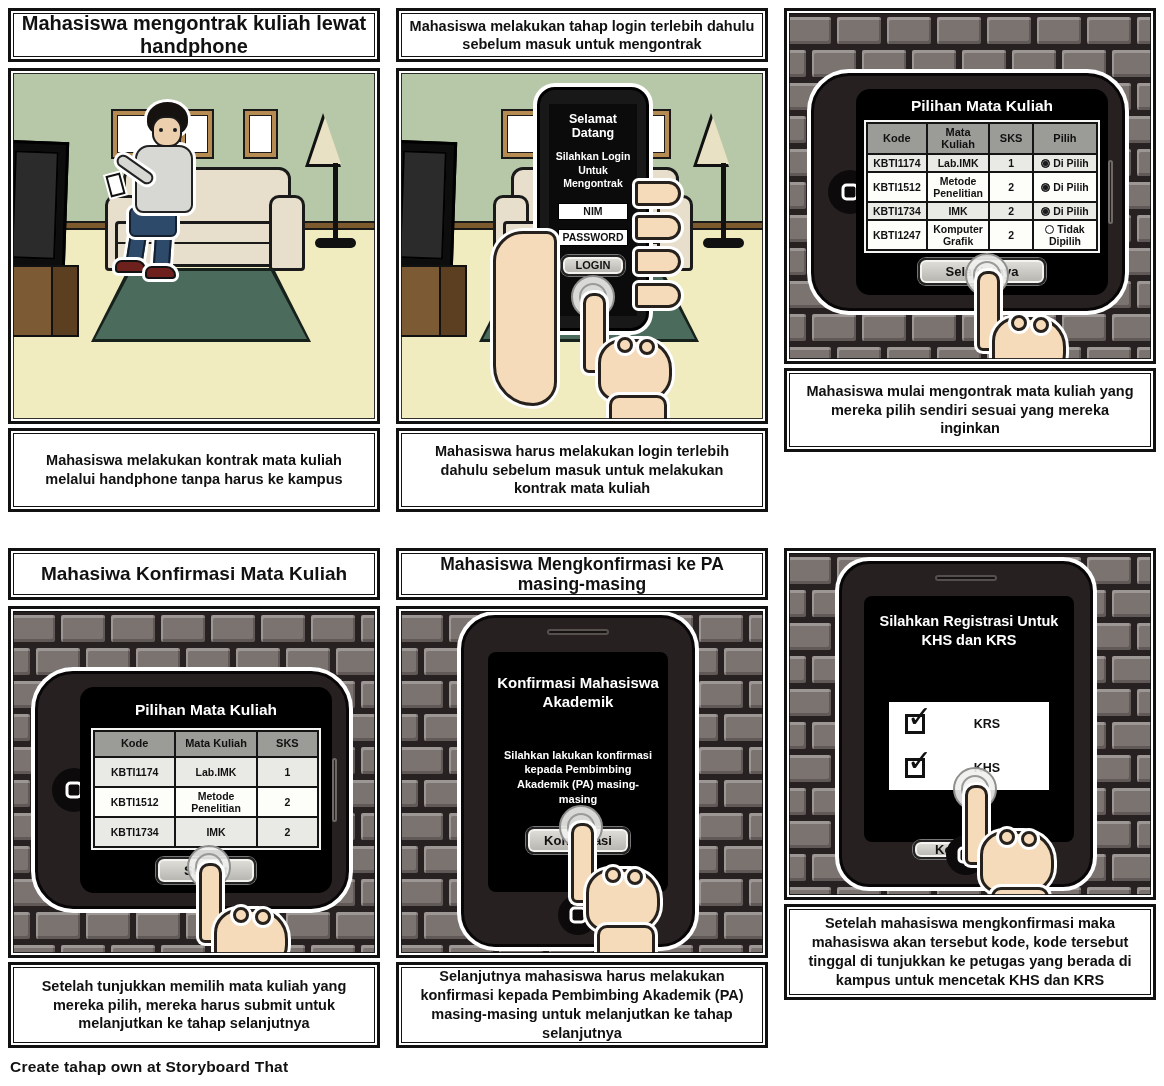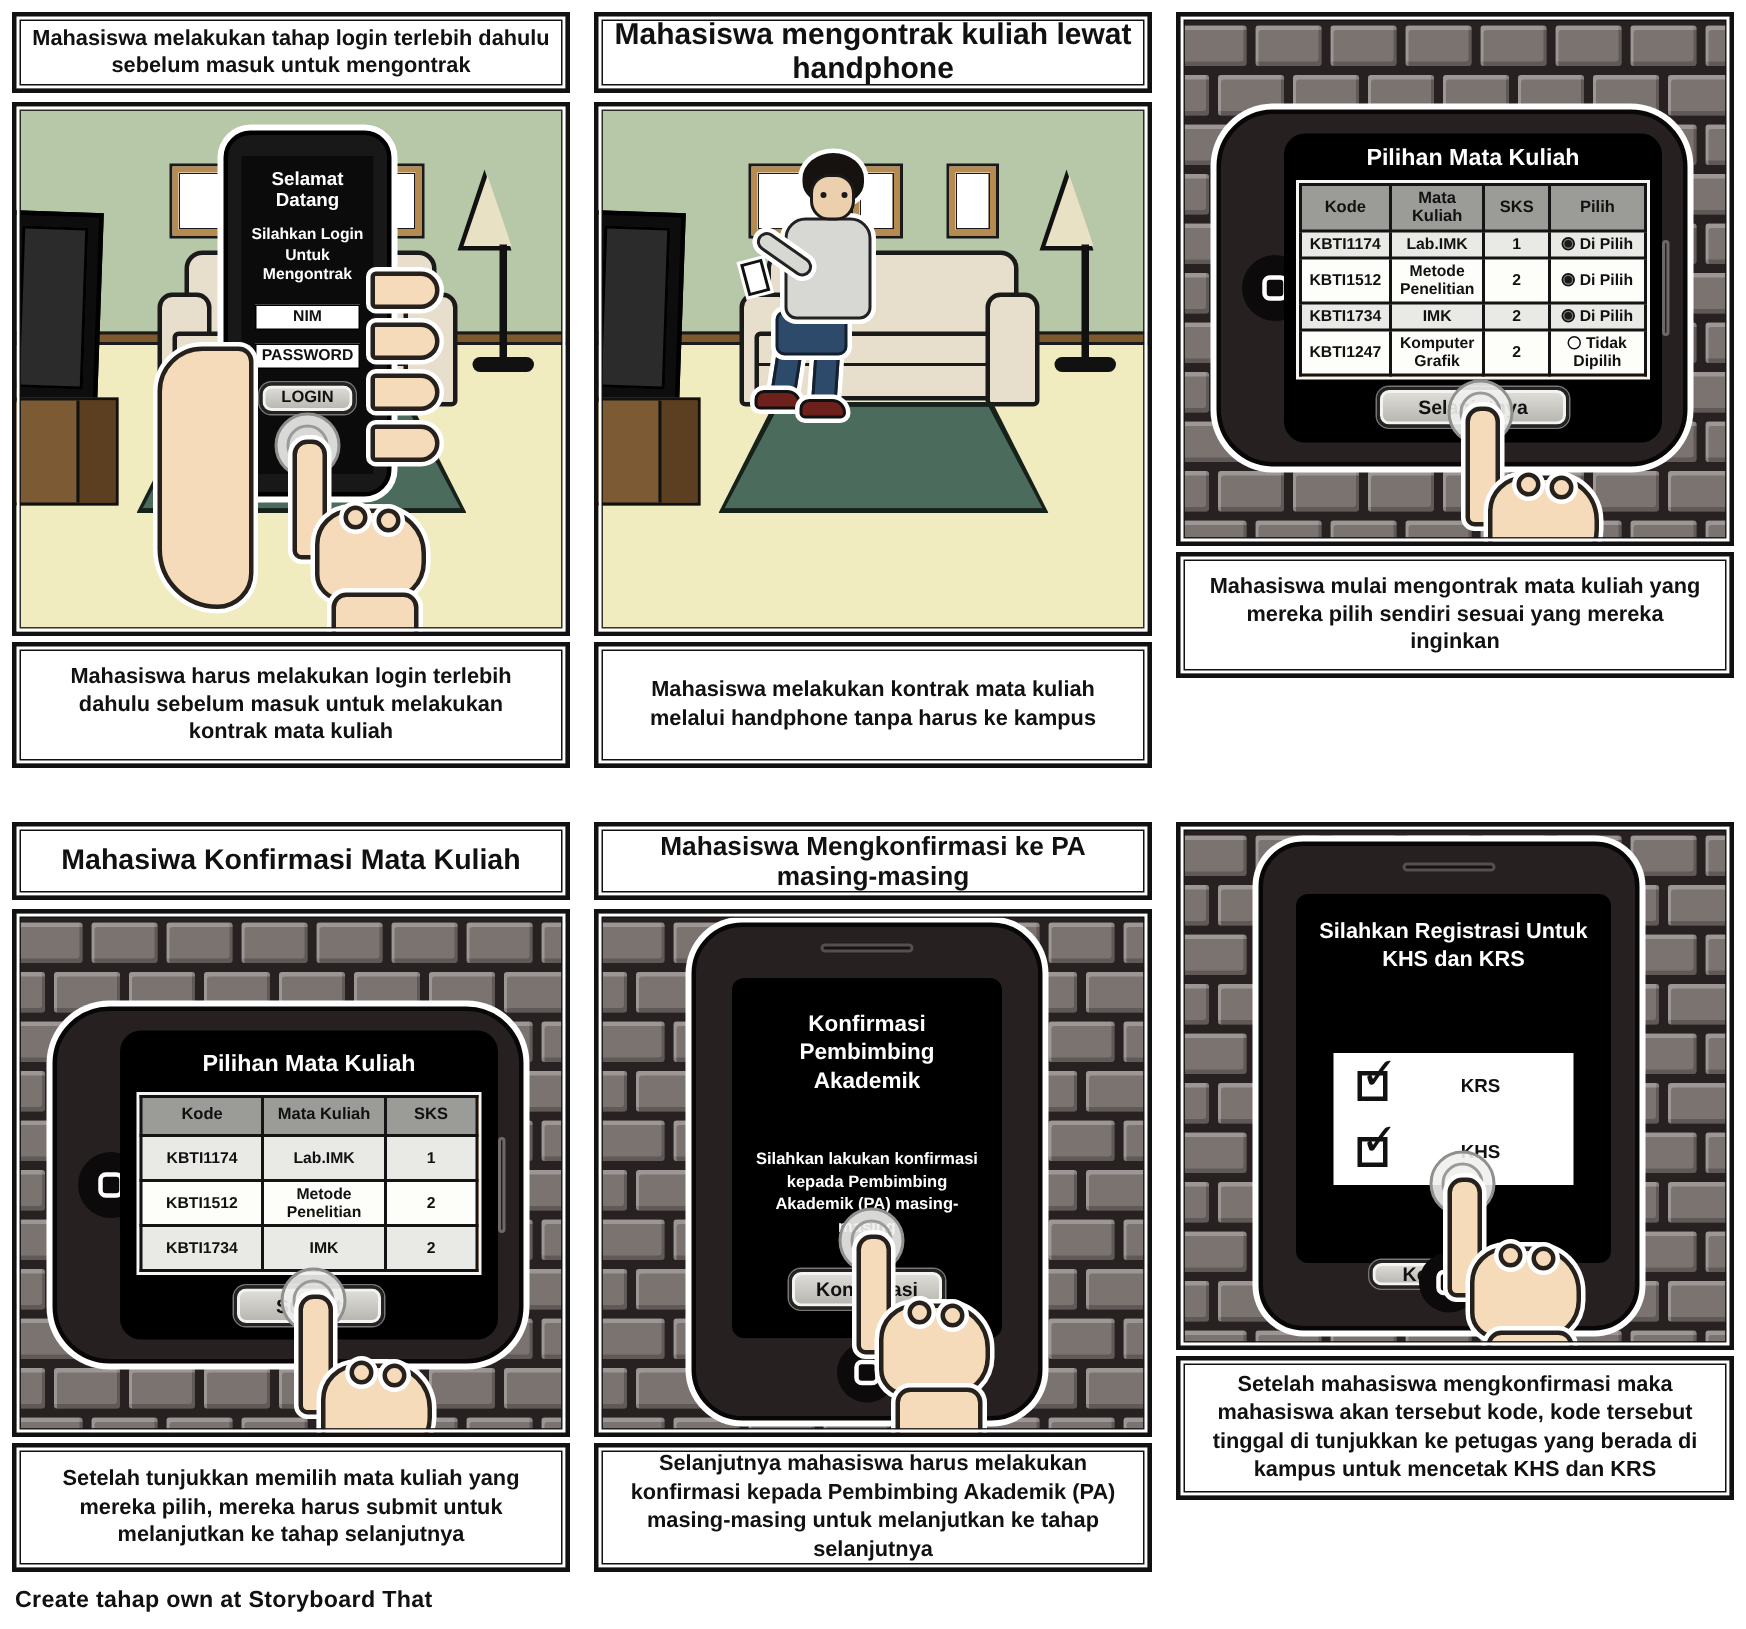--- a/index.html
+++ b/index.html
@@ -167,74 +167,20 @@
                 font-family:"DejaVu Sans", sans-serif; line-height:1; }
   .chk-label { flex:1; text-align:center; font-weight:bold; font-size:12.5px; }
 
   .footer { margin:10px 0 0 2px; font-weight:bold; font-size:15.5px; letter-spacing:.2px; }
 </style>
 </head>
 <body>
 
 <div class="board">
   <div class="grid">
-
-    <section class="panel row1">
-      <div class="tbox small">
-          <span>Mahasiswa melakukan tahap login terlebih dahulu sebelum masuk untuk mengontrak</span>
-        </div>
-      <div class="scene">
-        <div class="wall"></div>
-        <div class="baseboard"></div>
-        <div class="floorarea"></div>
-        <div class="frame f1" style="width:37px;left:104px;"></div>
-        <div class="frame f2" style="left:168px;width:36px;"></div>
-        <div class="frame f3" style="left:234px;width:36px;"></div>
-        <div class="tv"></div>
-        <div class="tv-stand"></div>
-        <div class="shade-bk"></div>
-        <div class="shade"></div>
-        <div class="pole"></div>
-        <div class="lamp-base"></div>
-        <div class="couch-back"></div>
-        <div class="arm l"></div>
-        <div class="couch-seat"></div>
-        <div class="arm r"></div>
-        <div class="rug-o"></div>
-        <div class="rug"></div>
-
-        <div class="palm"></div>
-        <div class="phone2">
-          <div class="p2-screen">
-            <div class="p2-welcome">Selamat Datang</div>
-            <div class="p2-instr">Silahkan Login Untuk Mengontrak</div>
-            <div class="p2-field">NIM</div>
-            <div class="p2-field">PASSWORD</div>
-            <div class="p2-login dev-btn" style="font-size:11px;">LOGIN</div>
-          </div>
-        </div>
-        <div class="fingers" style="left:0;top:0;width:100%;height:100%;">
-            <i></i>
-            <i></i>
-            <i></i>
-            <i></i>
-          </div>
-        <div class="ripple" style="left:172px;top:204px;"></div>
-        <div class="point-hand" style="left:166px;top:222px;">
-          <span class="ph-finger"></span>
-            <span class="ph-fist"></span>
-            <span class="ph-k1"></span>
-            <span class="ph-k2"></span>
-            <span class="ph-wrist"></span>
-        </div>
-      </div>
-      <div class="dbox">
-          <span>Mahasiswa harus melakukan login terlebih dahulu sebelum masuk untuk melakukan kontrak mata kuliah</span>
-        </div>
-    </section>
 
     <section class="panel row1">
       <div class="tbox">
           <span>Mahasiswa mengontrak kuliah lewat handphone</span>
         </div>
       <div class="scene">
         <div class="wall"></div>
         <div class="baseboard"></div>
         <div class="floorarea"></div>
         <div class="frame f1"></div>
@@ -258,20 +204,74 @@
         <div class="p-shoe s2"></div>
         <div class="p-jeans"></div>
         <div class="p-torso"></div>
         <div class="p-arm"></div>
         <div class="p-phone"></div>
         <div class="p-hair"></div>
         <div class="p-face"></div>
       </div>
       <div class="dbox">
           <span>Mahasiswa melakukan kontrak mata kuliah melalui handphone tanpa harus ke kampus</span>
+        </div>
+    </section>
+
+    <section class="panel row1">
+      <div class="tbox small">
+          <span>Mahasiswa melakukan tahap login terlebih dahulu sebelum masuk untuk mengontrak</span>
+        </div>
+      <div class="scene">
+        <div class="wall"></div>
+        <div class="baseboard"></div>
+        <div class="floorarea"></div>
+        <div class="frame f1" style="width:37px;left:104px;"></div>
+        <div class="frame f2" style="left:168px;width:36px;"></div>
+        <div class="frame f3" style="left:234px;width:36px;"></div>
+        <div class="tv"></div>
+        <div class="tv-stand"></div>
+        <div class="shade-bk"></div>
+        <div class="shade"></div>
+        <div class="pole"></div>
+        <div class="lamp-base"></div>
+        <div class="couch-back"></div>
+        <div class="arm l"></div>
+        <div class="couch-seat"></div>
+        <div class="arm r"></div>
+        <div class="rug-o"></div>
+        <div class="rug"></div>
+
+        <div class="palm"></div>
+        <div class="phone2">
+          <div class="p2-screen">
+            <div class="p2-welcome">Selamat Datang</div>
+            <div class="p2-instr">Silahkan Login Untuk Mengontrak</div>
+            <div class="p2-field">NIM</div>
+            <div class="p2-field">PASSWORD</div>
+            <div class="p2-login dev-btn" style="font-size:11px;">LOGIN</div>
+          </div>
+        </div>
+        <div class="fingers" style="left:0;top:0;width:100%;height:100%;">
+            <i></i>
+            <i></i>
+            <i></i>
+            <i></i>
+          </div>
+        <div class="ripple" style="left:172px;top:204px;"></div>
+        <div class="point-hand" style="left:166px;top:222px;">
+          <span class="ph-finger"></span>
+            <span class="ph-fist"></span>
+            <span class="ph-k1"></span>
+            <span class="ph-k2"></span>
+            <span class="ph-wrist"></span>
+        </div>
+      </div>
+      <div class="dbox">
+          <span>Mahasiswa harus melakukan login terlebih dahulu sebelum masuk untuk melakukan kontrak mata kuliah</span>
         </div>
     </section>
 
     <section class="panel row1">
       <div class="scene">
         <div class="brick-wall">
             <div class="brick-row">
               <div class="brick"></div>
               <div class="brick"></div>
               <div class="brick"></div>
@@ -720,21 +720,21 @@
               <div class="brick"></div>
               <div class="brick"></div>
               <div class="brick"></div>
               <div class="brick"></div>
               <div class="brick"></div>
             </div>
           </div>
         <div class="phone-port">
           <div class="speaker"></div>
           <div class="pp-screen">
-            <div class="pp-head">Konfirmasi Pembimbing Akademik</div>
+            <div class="pp-head">Konfirmasi Mahasiswa Akademik</div>
             <div class="pp-body">Silahkan lakukan konfirmasi kepada Pembimbing Akademik (PA) masing-masing</div>
             <div class="dev-btn" style="margin-top:20px;width:104px;height:27px;font-size:13px;">Konfirmasi</div>
           </div>
           <div class="home-b">
               <span class="home-sq"></span>
             </div>
         </div>
         <div class="ripple" style="left:160px;top:196px;"></div>
         <div class="point-hand" style="left:154px;top:214px;">
           <span class="ph-finger"></span>

